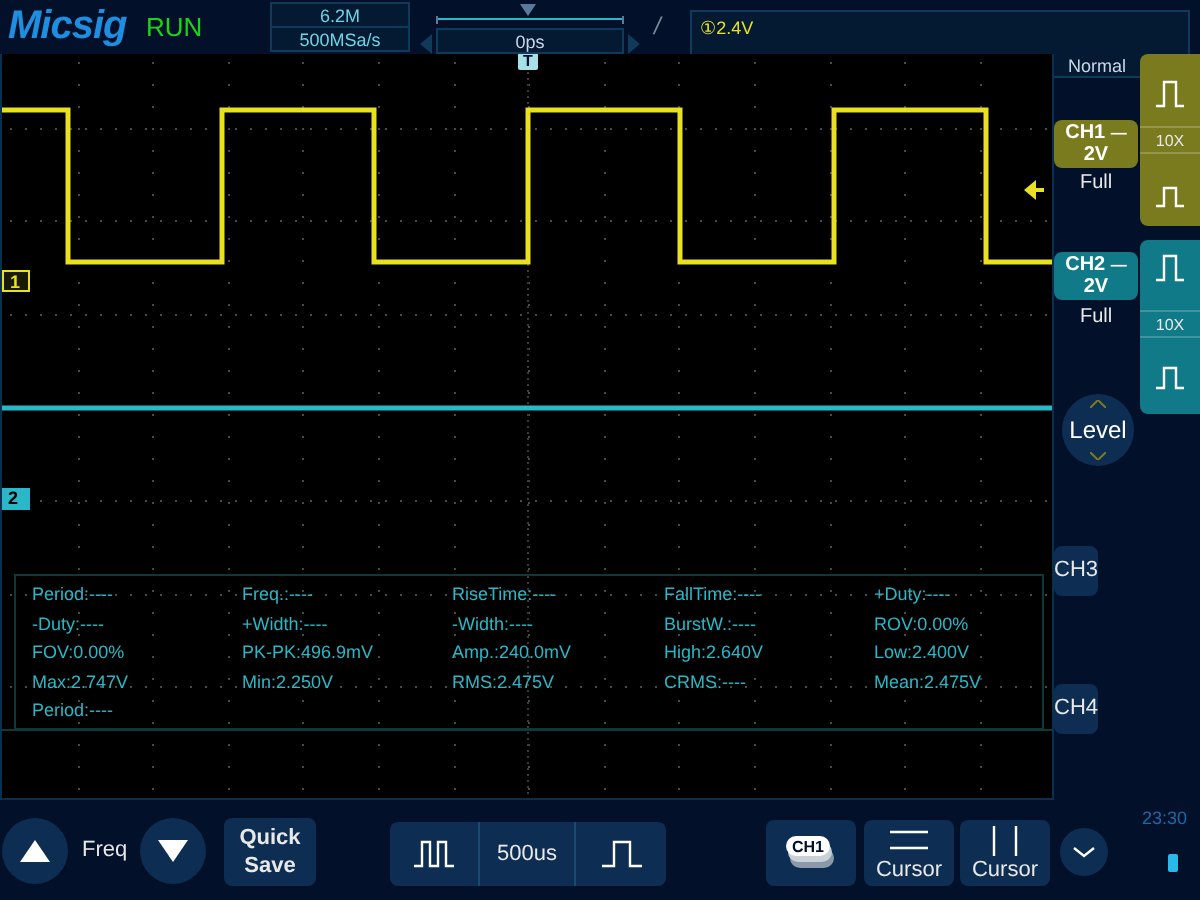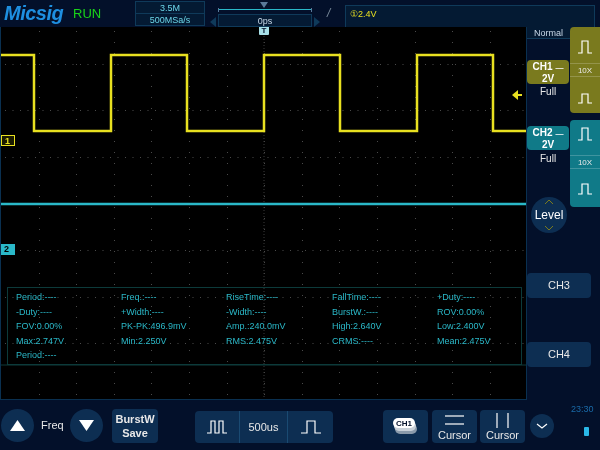--- a/index.html
+++ b/index.html
@@ -40,21 +40,21 @@
   .ch1-strip { position: absolute; left: 570px; top: 27px; width: 30px; height: 86px; background: #7a7a1e; border-radius: 4px 0 0 4px; }
   .ch2-btn { position: absolute; left: 527px; top: 126px; width: 42px; height: 24px; background: #107a88; border-radius: 4px; color: #fff; font-size: 10px; font-weight: bold; text-align: center; line-height: 11px; padding-top: 1px; }
   .ch2-full { position: absolute; left: 540px; top: 153px; font-size: 10px; color: #e8e8e8; }
   .ch2-strip { position: absolute; left: 570px; top: 120px; width: 30px; height: 87px; background: #107a88; border-radius: 4px 0 0 4px; }
   .strip-x { position: absolute; left: 0; width: 30px; height: 14px; font-size: 8px; color: #e8e8e8; text-align: center; line-height: 14px; border-top: 1px solid rgba(255,255,255,0.2); border-bottom: 1px solid rgba(255,255,255,0.2); }
   .strip-ico { position: absolute; left: 7px; width: 16px; height: 16px; }
   .trig-arrow { position: absolute; left: 512px; top: 90px; width: 10px; height: 10px; }
   .level { position: absolute; left: 531px; top: 197px; width: 36px; height: 36px; border-radius: 50%; background: #0d2e52; color: #fff; font-size: 12px; font-weight: normal; text-align: center; line-height: 36px; }
   .lv-up, .lv-dn { position: absolute; left: 14px; width: 8px; height: 4px; }
   .lv-up { top: 3px; } .lv-dn { bottom: 3px; }
-  .ch3-btn, .ch4-btn { position: absolute; left: 527px; width: 64px; height: 25px; background: #0d2e52; border-radius: 4px; color: #e8e8e8; font-size: 11px; text-align: center; line-height: 25px; }
+  .ch3-btn, .ch4-btn { position: absolute; left: 527px; width: 22px; height: 25px; background: #0d2e52; border-radius: 4px; color: #e8e8e8; font-size: 11px; text-align: center; line-height: 25px; }
   .ch3-btn { top: 273px; } .ch4-btn { top: 342px; }
 
   
   .btn-round { position: absolute; top: 409px; width: 33px; height: 33px; border-radius: 50%; background: #0d2e52; }
   .fine { position: absolute; left: 41px; top: 419px; font-size: 11px; color: #e8e8e8; }
   .qs { position: absolute; left: 112px; top: 409px; width: 46px; height: 34px; background: #0d2e52; border-radius: 4px; color: #e8e8e8; font-size: 11px; font-weight: bold; text-align: center; line-height: 14px; padding-top: 3px; }
   .tb-group { position: absolute; left: 195px; top: 411px; width: 138px; height: 32px; background: #0d2e52; border-radius: 4px; }
   .tb-seg { position: absolute; top: 0; height: 32px; }
   .tb-seg.mid { left: 44px; width: 49px; border-left: 1px solid #1a4a72; border-right: 1px solid #1a4a72; color: #e8e8e8; font-size: 11px; text-align: center; line-height: 32px; }
   .sel-ch { position: absolute; left: 383px; top: 410px; width: 45px; height: 33px; background: #0d2e52; border-radius: 4px; }
@@ -66,21 +66,21 @@
 </style>
 </head>
 <body>
 
 <div class="app">
 
   <div class="topbar">
     <div class="logo">Micsig</div>
     <div class="run">RUN</div>
     <div class="sr-box">
-      <div>3.5M</div>
+      <div>6.2M</div>
       <div>500MSa/s</div>
     </div>
     <div class="tb-pos">
       <div class="tb-left"></div>
       <div class="tb-bar"></div>
       <div class="tb-marker"></div>
       <div class="tb-time">0ps</div>
       <div class="tb-right"></div>
     </div>
     <div class="edge">/</div>
@@ -1110,21 +1110,21 @@
         <polygon points="9,22 24,22 16.5,11" fill="#fff"></polygon>
       </svg>
   </div>
   <div class="fine">Freq</div>
   <div class="btn-round" style="left:70px">
     <svg width="33" height="33" viewBox="0 0 33 33">
         <polygon points="9,11 24,11 16.5,22" fill="#fff"></polygon>
       </svg>
   </div>
   <div class="qs">
-    <div>BurstW</div>
+    <div>Quick</div>
     <div>Save</div>
   </div>
   <div class="tb-group">
     <div class="tb-seg" style="left:0;width:44px">
       <svg width="44" height="32" viewBox="0 0 44 32">
           <polyline points="12,22 16,22 16,10 20,10 20,22 24,22 24,10 28,10 28,22 32,22" fill="none" stroke="#fff" stroke-width="1.2"></polyline>
         </svg>
     </div>
     <div class="tb-seg mid">500us</div>
     <div class="tb-seg" style="left:94px;width:44px">

